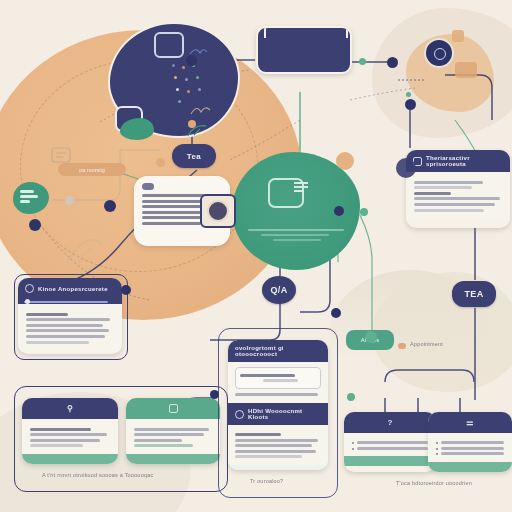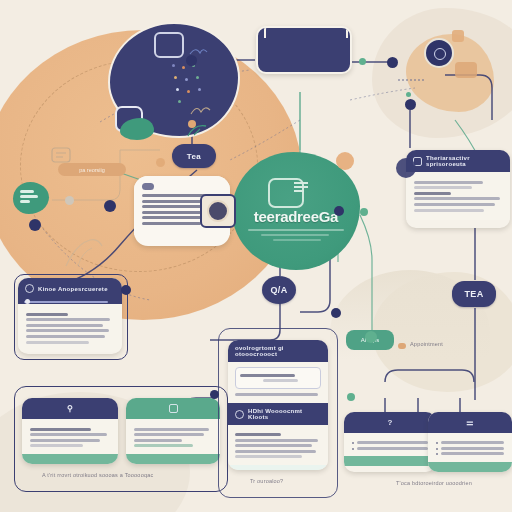--- a/index.html
+++ b/index.html
@@ -232,21 +232,20 @@
   <div class="pill" style="left:172px;top:144px;width:44px;height:24px;">
     <span>Tea</span>
   </div>
 
   <div class="blob" id="green-blob"></div>
   <div class="sticker" style="left:268px;top:178px;width:32px;height:26px;border:2px solid #cfe8dc;border-radius:7px;">
     <div style="position:absolute;left:24px;top:2px;width:14px;height:2px;background:#d6ece2;"></div>
     <div style="position:absolute;left:24px;top:6px;width:14px;height:2px;background:#d6ece2;"></div>
     <div style="position:absolute;left:24px;top:10px;width:10px;height:2px;background:#d6ece2;"></div>
   </div>
-  <div style="position:absolute;left:232px;top:208px;width:128px;text-align:center;color:#f0f7f3;font-size:15px;font-weight:bold;letter-spacing:-.3px;text-shadow:0 1px 1px rgba(20,60,45,.35);">teeradreeGa</div>
   <div style="position:absolute;left:248px;top:226px;width:96px;">
     <div class="tline light" style="background:#cfe9dd;opacity:.5;height:2.4px;"></div>
     <div class="tline light" style="background:#cfe9dd;opacity:.4;height:2.4px;width:70%;margin-left:14%;"></div>
     <div class="tline light" style="background:#cfe9dd;opacity:.35;height:2.4px;width:50%;margin-left:26%;"></div>
   </div>
 
   <div class="card" id="center-note-card" style="left:134px;top:176px;width:96px;height:70px;border-radius:14px;background:#faf7f1;">
     <div class="body" style="padding:7px 8px;background:#faf7f1;">
       <div style="width:12px;height:7px;border-radius:4px;background:#3b3f72;opacity:.7;margin-bottom:4px;"></div>
       <div class="tline dark" style="width:96%"></div>

